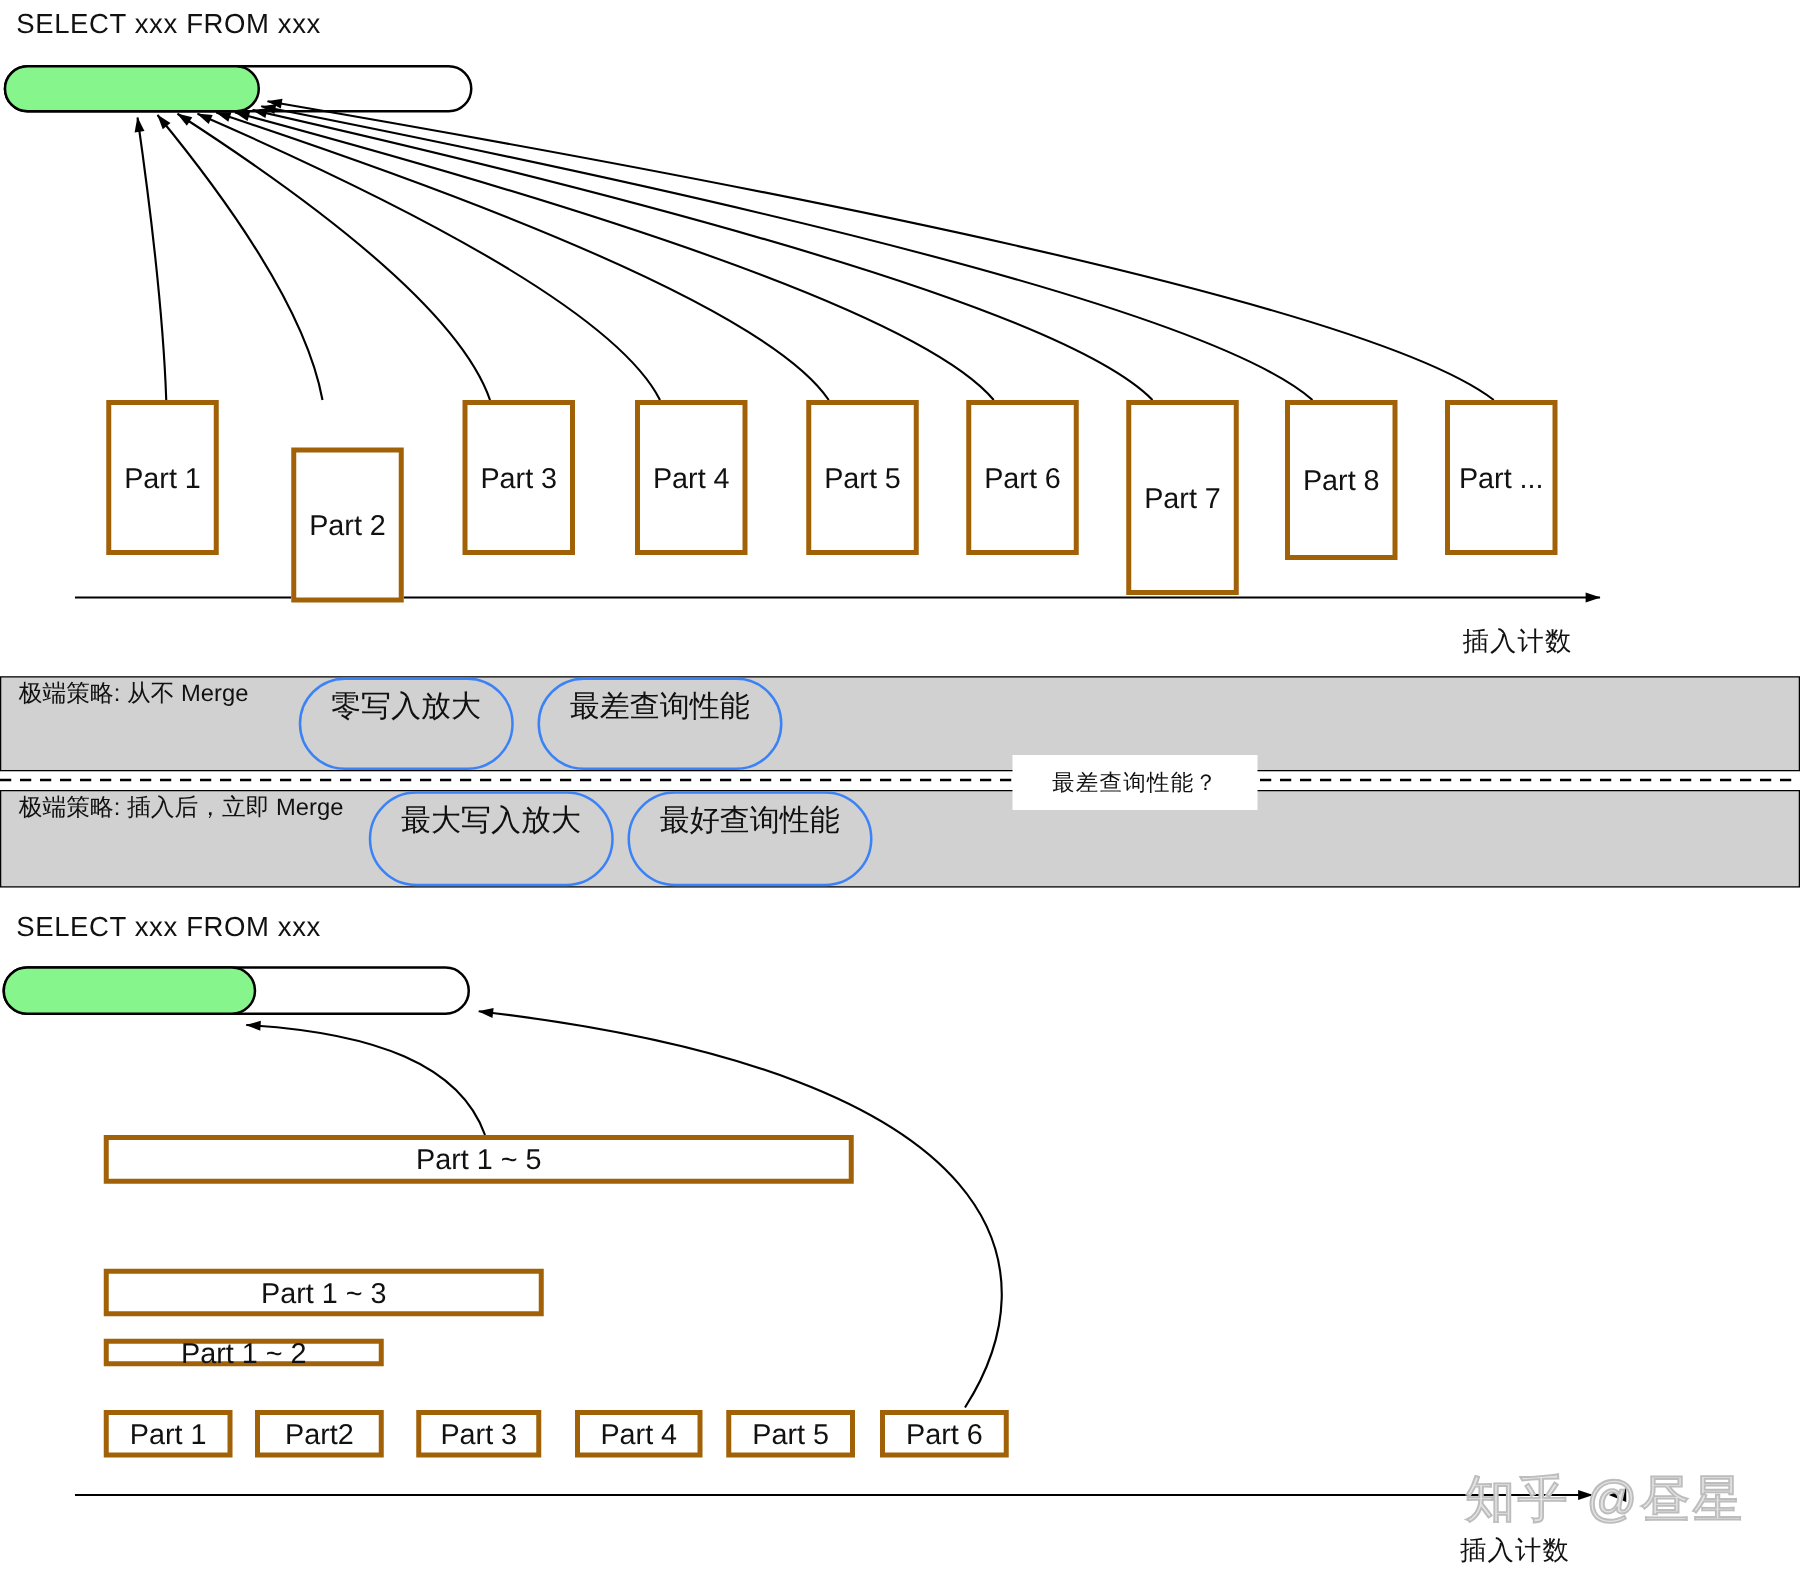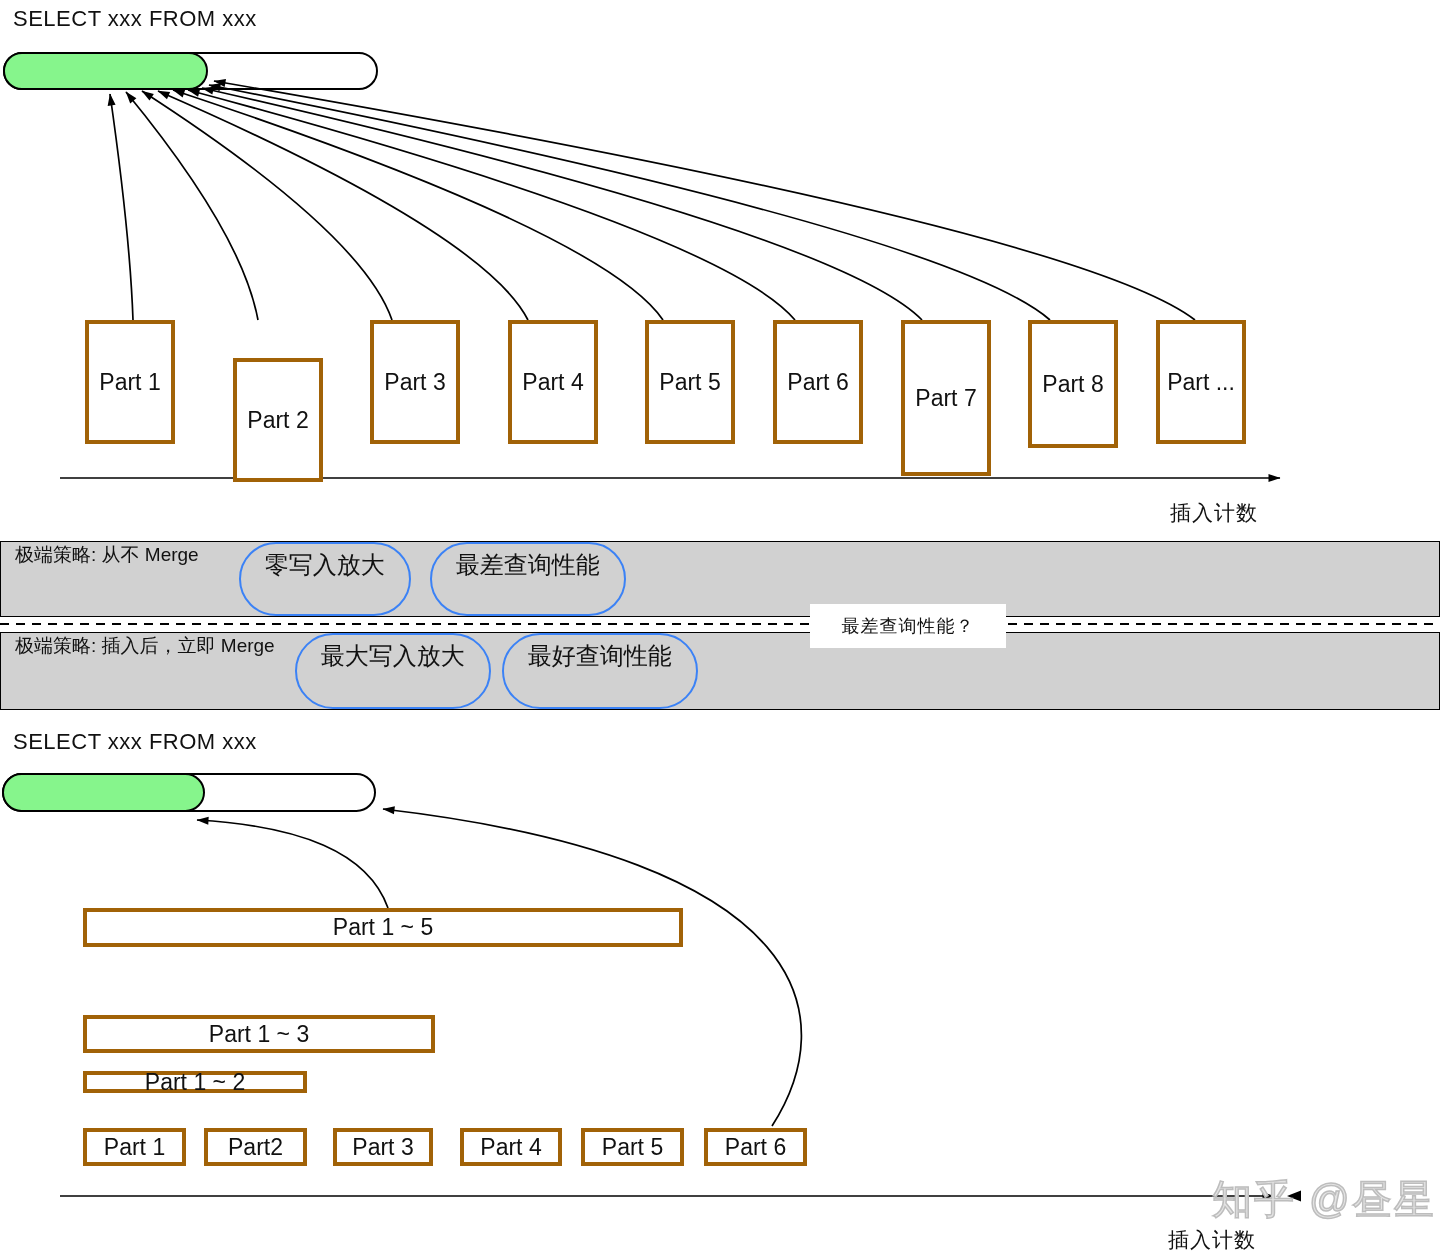--- a/index.html
+++ b/index.html
@@ -24,21 +24,21 @@
     border:2px solid #3b82f6;border-radius:999px;padding:5px 24px;
     font-size:24px;white-space:nowrap;background:transparent;
   }
   .axis-label{font-size:21px;letter-spacing:1px;z-index:3;}
   .q-label{
     background:#fff;z-index:3;display:flex;align-items:center;justify-content:center;
     font-size:18px;letter-spacing:1px;
   }
   .watermark{
     z-index:4;font-size:40px;letter-spacing:2px;white-space:nowrap;
-    color:#e3e3e3;margin-left:40px;-webkit-text-stroke:1.5px #bdbdbd;
+    color:#e3e3e3;-webkit-text-stroke:1.5px #bdbdbd;
   }
   svg.arrows{position:absolute;left:0;top:0;z-index:2;pointer-events:none;}
 </style>
 </head>
 <body>
 
 <div id="stage" style="--green: #86f58c; --bar-gray: #d1d1d1;">
 
   <div class="abs title" style="left:13px;top:6px;">SELECT xxx FROM xxx</div>
 

